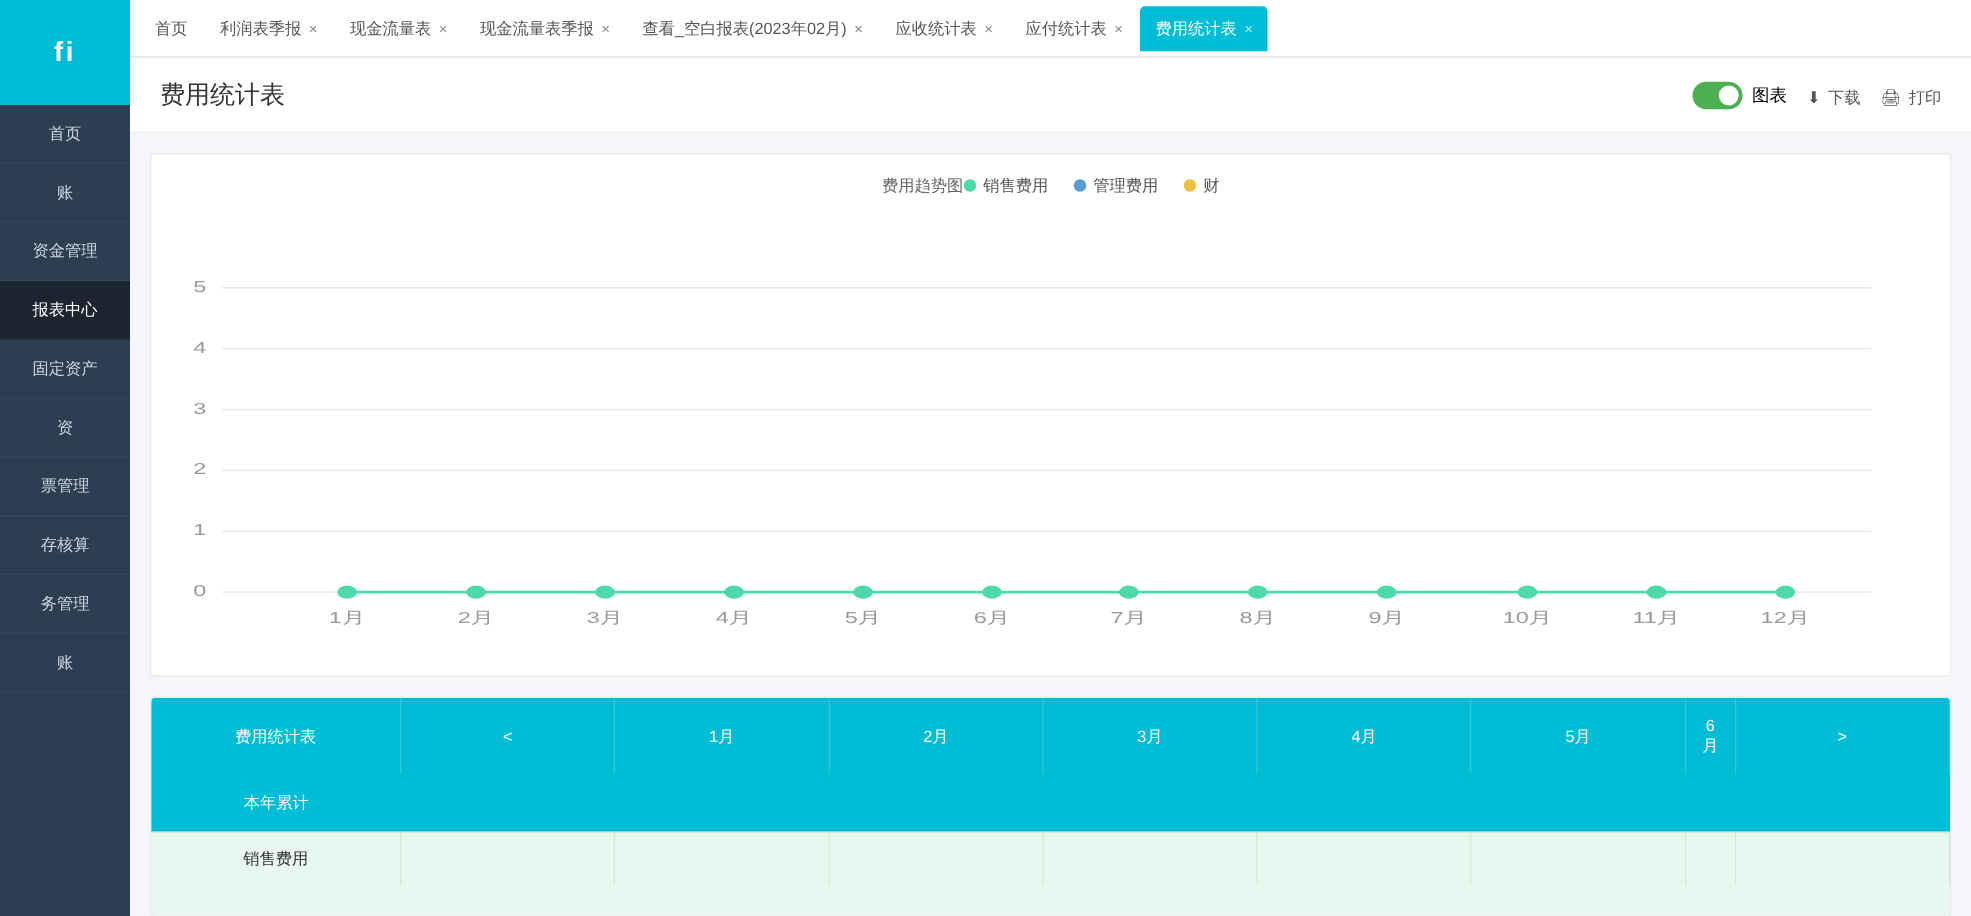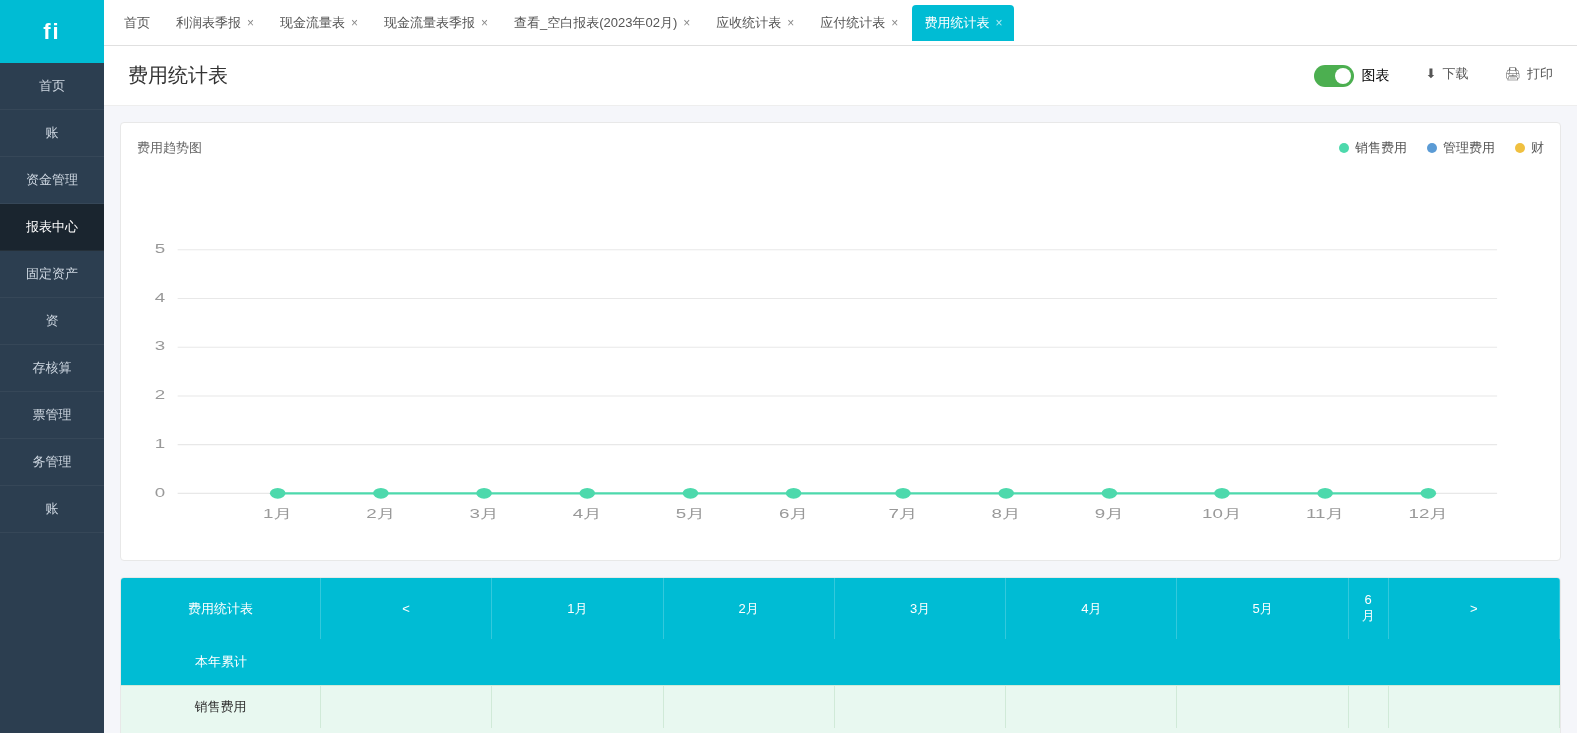--- a/index.html
+++ b/index.html
@@ -11,21 +11,21 @@
       background: #2c3e50;
       color: #cdd6e0;
       display: flex;
       flex-direction: column;
       flex-shrink: 0;
       height: 100%;
       overflow: hidden;
     }
     .sidebar-logo {
       background: #00bcd4;
-      height: 63px;
+      height: 84px;
       display: flex;
       align-items: center;
       justify-content: center;
       font-size: 22px;
       font-weight: bold;
       color: #fff;
       letter-spacing: 2px;
     }
     .sidebar-item {
       padding: 14px 0;
@@ -97,22 +97,22 @@
       justify-content: space-between;
       border-bottom: 1px solid #eee;
     }
     .page-title {
       font-size: 20px;
       font-weight: 500;
       color: #333;
     }
     .header-actions {
       display: flex;
-      align-items: flex-start;
-      gap: 36px;
+      align-items: flex-end;
+      gap: 16px;
     }
     .toggle-group {
       display: flex;
       align-items: center;
       gap: 8px;
     }
     .toggle-switch {
       width: 40px;
       height: 22px;
       background: #4caf50;
@@ -142,23 +142,23 @@
     
     .chart-section {
       background: #fff;
       margin: 16px;
       border: 1px solid #e8e8e8;
       border-radius: 4px;
       padding: 16px;
     }
     .chart-header {
       display: flex;
-      justify-content: space-between;
-      align-items: center;
-      margin-bottom: 24px;
+      justify-content: center;
+      align-items: center;
+      margin-bottom: 4px;
     }
     .chart-title {
       font-size: 13px;
       color: #666;
     }
     .legend {
       display: flex;
       gap: 20px;
       align-items: center;
     }
@@ -228,22 +228,22 @@
 <body>
 
 <div class="sidebar">
   <div class="sidebar-logo">fi</div>
   <div class="sidebar-item">首页</div>
   <div class="sidebar-item">账</div>
   <div class="sidebar-item">资金管理</div>
   <div class="sidebar-item active">报表中心</div>
   <div class="sidebar-item">固定资产</div>
   <div class="sidebar-item">资</div>
+  <div class="sidebar-item">票管理</div>
   <div class="sidebar-item">存核算</div>
-  <div class="sidebar-item">票管理</div>
   <div class="sidebar-item">务管理</div>
   <div class="sidebar-item">账</div>
 </div>
 
 <div class="main">
 
   <div class="tab-bar">
     <div class="tab">
       <span>首页</span>
     </div>

